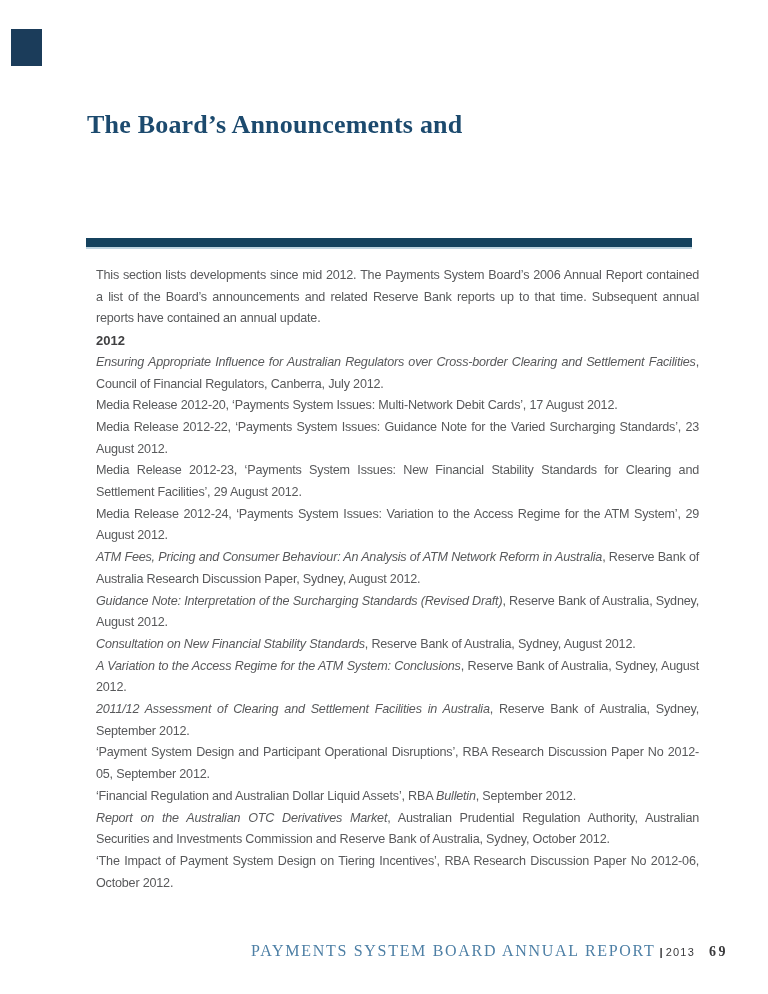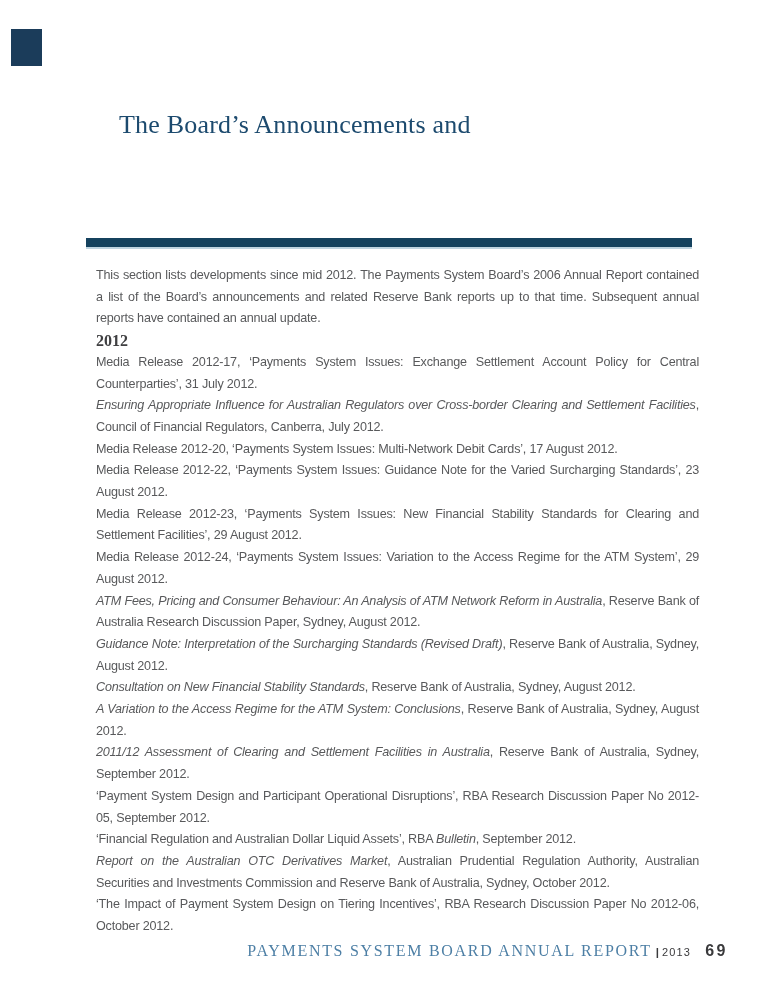--- a/index.html
+++ b/index.html
@@ -11,82 +11,80 @@
   .page{position:absolute;inset:0;background:#ffffff;}
 
   .corner-tab{
     position:absolute;left:11px;top:29px;width:31px;height:37px;
     background:var(--corner-tab,#1b3c5a);
   }
 
   .page-title{
     position:absolute;left:87px;top:91px;
     font-family:"Liberation Serif","DejaVu Serif",serif;
-    font-weight:normal;font-size:26px;line-height:33px;letter-spacing:0.2px;
+    font-weight:bold;font-size:26px;line-height:33px;letter-spacing:0.2px;
     color:var(--title-color,#1c4a6e);
-    margin-left:32px;
   }
 
   .title-rule{
     position:absolute;left:86px;top:238px;width:606px;height:9px;
     background:var(--rule-color,#15425e);
     border-bottom:2px solid var(--rule-edge,#bfd4e0);
   }
 
   .content{
     position:absolute;left:96px;top:265px;width:603px;
     font-size:12.6px;line-height:21.7px;letter-spacing:-0.2px;
     color:var(--body-color,#58595b);
   }
   .content p{margin:0;text-align:justify;text-align-last:left;}
   .year-heading{
-    margin:0;font-size:16px;line-height:21.7px;font-weight:bold;
-    color:var(--heading-color,#404042);letter-spacing:0;font-family:Liberation Serif, serif;
+    margin:0;font-size:13px;line-height:21.7px;font-weight:bold;
+    color:var(--heading-color,#404042);letter-spacing:0;
   }
   .it{font-style:italic;}
 
   .page-footer{
     position:absolute;top:942px;left:0;right:40px;text-align:right;white-space:nowrap;
   }
   .footer-title{
     font-family:"Liberation Serif","DejaVu Serif",serif;font-weight:normal;
     font-size:16px;letter-spacing:1.7px;color:var(--footer-blue,#4d7fa5);
   }
   .footer-sep{
     font-family:"Liberation Sans",sans-serif;font-weight:bold;
     font-size:11.5px;color:var(--footer-dark,#3a3a3c);margin:0 3px 0 4px;
   }
   .footer-year{
     font-family:"Liberation Sans",sans-serif;font-weight:normal;
     font-size:11px;letter-spacing:1.2px;color:var(--footer-dark,#3a3a3c);
   }
   .footer-pagenum{
-    font-family:Liberation Sans, sans-serif;font-weight:bold;
-    font-size:16px;letter-spacing:2.5px;color:var(--footer-dark,#3a3a3c);
+    font-family:Liberation Serif, serif;font-weight:bold;
+    font-size:14px;letter-spacing:2.5px;color:var(--footer-dark,#3a3a3c);
     margin-left:14px;
   }
 </style>
 </head>
 <body style="--title-color: #1c4a6e; --rule-color: #15425e; --rule-edge: #bfd4e0; --body-color: #58595b; --heading-color: #404042; --footer-blue: #4d7fa5; --footer-dark: #3a3a3c; --corner-tab: #1b3c5a;">
 
 <div class="page">
 
   <div class="corner-tab"></div>
 
   <h1 class="page-title">
     <div>The Board’s Announcements and</div>
   </h1>
 
   <div class="title-rule"></div>
 
   <div class="content">
     <p>This section lists developments since mid 2012. The Payments System Board’s 2006 Annual Report contained a list of the Board’s announcements and related Reserve Bank reports up to that time. Subsequent annual reports have contained an annual update.</p>
     <h2 class="year-heading">2012</h2>
     <div id="entries-list">
-        <p><span>Media Release 2012-17, ‘Payments System Issues: Exchange Settlement Account Policy for Central Counterparties’, 31 July 2012.</span></p>
         <p><span class="it">Ensuring Appropriate Influence for Australian Regulators over Cross-border Clearing and Settlement Facilities</span><span>, Council of Financial Regulators, Canberra, July 2012.</span></p>
         <p><span>Media Release 2012-20, ‘Payments System Issues: Multi-Network Debit Cards’, 17 August 2012.</span></p>
         <p><span>Media Release 2012-22, ‘Payments System Issues: Guidance Note for the Varied Surcharging Standards’, 23 August 2012.</span></p>
         <p><span>Media Release 2012-23, ‘Payments System Issues: New Financial Stability Standards for Clearing and Settlement Facilities’, 29 August 2012.</span></p>
         <p><span>Media Release 2012-24, ‘Payments System Issues: Variation to the Access Regime for the ATM System’, 29 August 2012.</span></p>
         <p><span class="it">ATM Fees, Pricing and Consumer Behaviour: An Analysis of ATM Network Reform in Australia</span><span>, Reserve Bank of Australia Research Discussion Paper, Sydney, August 2012.</span></p>
         <p><span class="it">Guidance Note: Interpretation of the Surcharging Standards (Revised Draft)</span><span>, Reserve Bank of Australia, Sydney, August 2012.</span></p>
         <p><span class="it">Consultation on New Financial Stability Standards</span><span>, Reserve Bank of Australia, Sydney, August 2012.</span></p>
         <p><span class="it">A Variation to the Access Regime for the ATM System: Conclusions</span><span>, Reserve Bank of Australia, Sydney, August 2012.</span></p>
         <p><span class="it">2011/12 Assessment of Clearing and Settlement Facilities in Australia</span><span>, Reserve Bank of Australia, Sydney, September 2012.</span></p>

